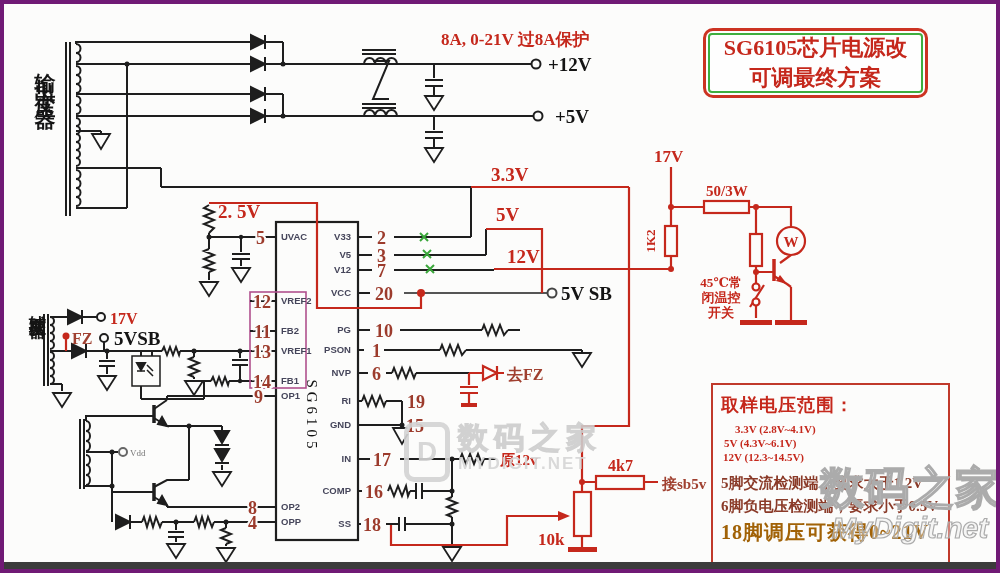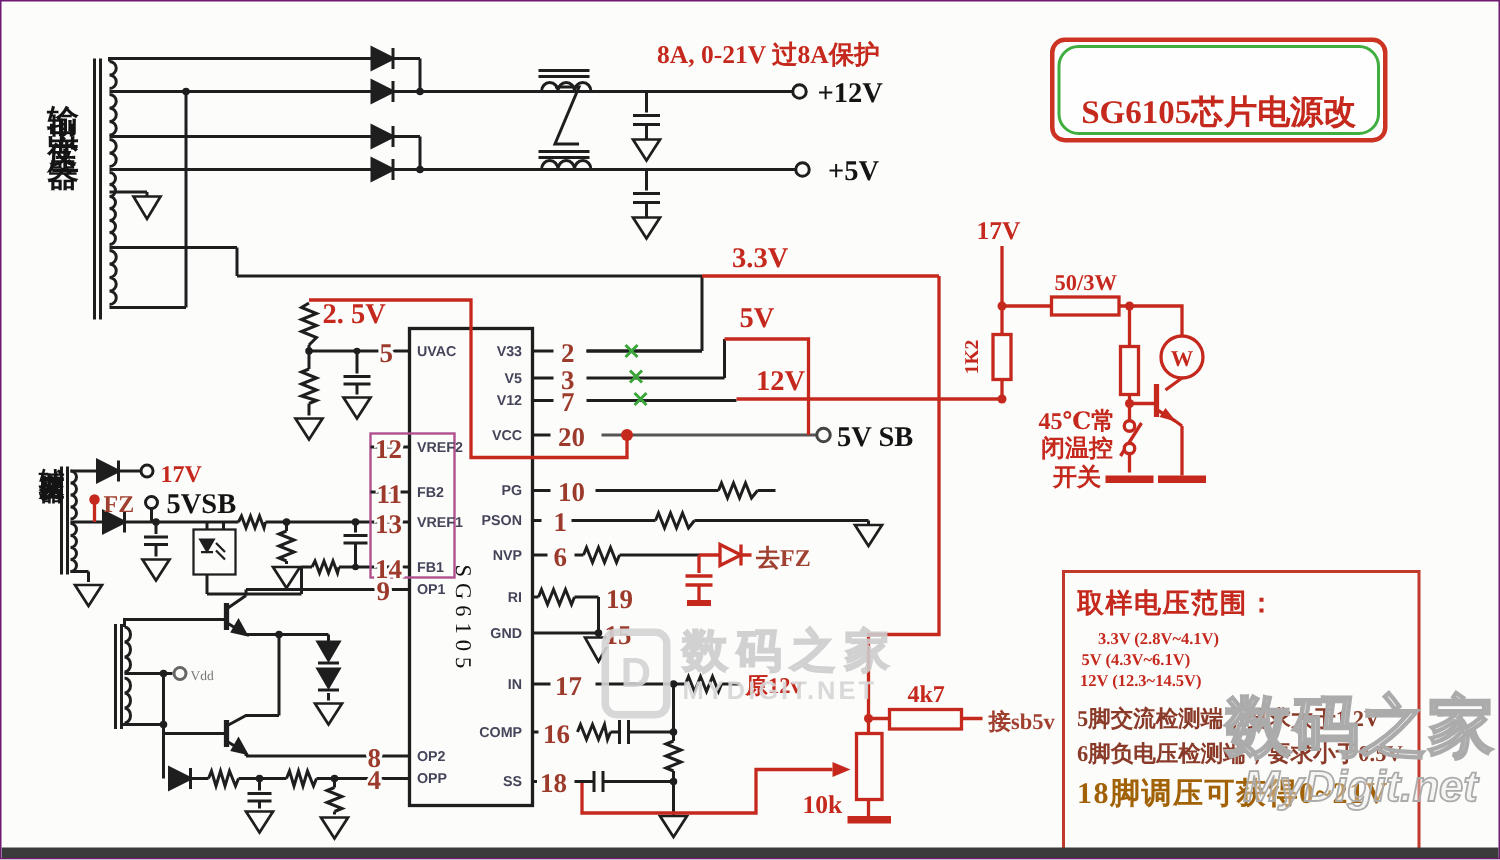--- a/index.html
+++ b/index.html
@@ -1,34 +1,34 @@
 <!DOCTYPE html>
 <html><head>
 <meta charset="utf-8">
 <style>
   html,body{margin:0;padding:0;background:#e8e8e8;}
   #stage{position:relative;width:1000px;height:573px;background:#fcfcfb;overflow:hidden;
-         border:1px solid #701a75;box-sizing:border-box;
+         border:4px solid #701a75;box-sizing:border-box;
          font-family:"Liberation Sans", "DejaVu Sans", sans-serif;}
   #schematic{position:absolute;left:0;top:0;}
   .abs{position:absolute;}
   
   .title-box{left:699px;top:24px;width:225px;height:70px;border:3px solid #cc3322;border-radius:10px;
              background:#fefefe;box-sizing:border-box;padding:2px;}
-  .title-inner{width:100%;height:100%;border:2px solid #3fae3f;border-radius:14px;box-sizing:border-box;
-               display:flex;flex-direction:column;align-items:center;justify-content:flex-end;}
+  .title-inner{width:100%;height:100%;border:2px solid #3fae3f;border-radius:4px;box-sizing:border-box;
+               display:flex;flex-direction:column;align-items:center;justify-content:space-between;}
   .title-line{font-family:"Liberation Serif","DejaVu Serif",serif;font-weight:bold;font-size:22px;
               color:#c5281c;line-height:1.2;white-space:nowrap;}
   
   .vlabel{writing-mode:vertical-rl;text-orientation:upright;font-weight:bold;color:#141414;
           font-family:"Liberation Serif","DejaVu Serif",serif;}
   .vlabel-out{left:27px;top:52px;font-size:21px;letter-spacing:9px;}
   .vlabel-aux{left:22px;top:297px;font-size:17px;letter-spacing:2px;}
   
-  .thermal{left:688px;top:272px;width:58px;text-align:center;font-weight:bold;font-size:16px;
+  .thermal{left:688px;top:272px;width:58px;text-align:center;font-weight:bold;font-size:13px;
            color:#c5281c;line-height:1.15;white-space:pre-line;
            font-family:"Liberation Serif","DejaVu Serif",serif;}
   
   .info-box{left:707px;top:379px;width:239px;height:220px;border:2px solid #c0392b;box-sizing:border-box;
             padding:8px 6px 4px 8px;font-family:"Liberation Serif","DejaVu Serif",serif;}
   .info-title{font-weight:bold;font-size:18px;color:#c5281c;letter-spacing:1px;margin-bottom:6px;}
   .info-range{font-weight:bold;font-size:11px;color:#c5281c;line-height:1.25;white-space:nowrap;}
   .r0{margin-left:14px}.r1{margin-left:3px}.r2{margin-left:2px}
   .info-notes{margin-top:8px;}
   .info-note{font-weight:bold;font-size:15px;color:#8a3a28;line-height:1.5;white-space:nowrap;}
@@ -349,20 +349,21 @@
     <text class="iclab" x="347" y="424" text-anchor="end">GND</text>
     <text class="iclab" x="347" y="458" text-anchor="end">IN</text>
     <text class="iclab" x="347" y="490" text-anchor="end">COMP</text>
     <text class="iclab" x="347" y="523" text-anchor="end">SS</text>
   </g>
 </svg>
 
   <div class="abs title-box">
     <div class="title-inner">
       <div class="title-line">SG6105芯片电源改</div>
+      <div class="title-line">可调最终方案</div>
     </div>
   </div>
 
   <div class="abs vlabel vlabel-out">输出变压器</div>
   <div class="abs vlabel vlabel-aux">辅助变压器</div>
 
   <div class="abs thermal">45℃常
 闭温控
 开关</div>
 

